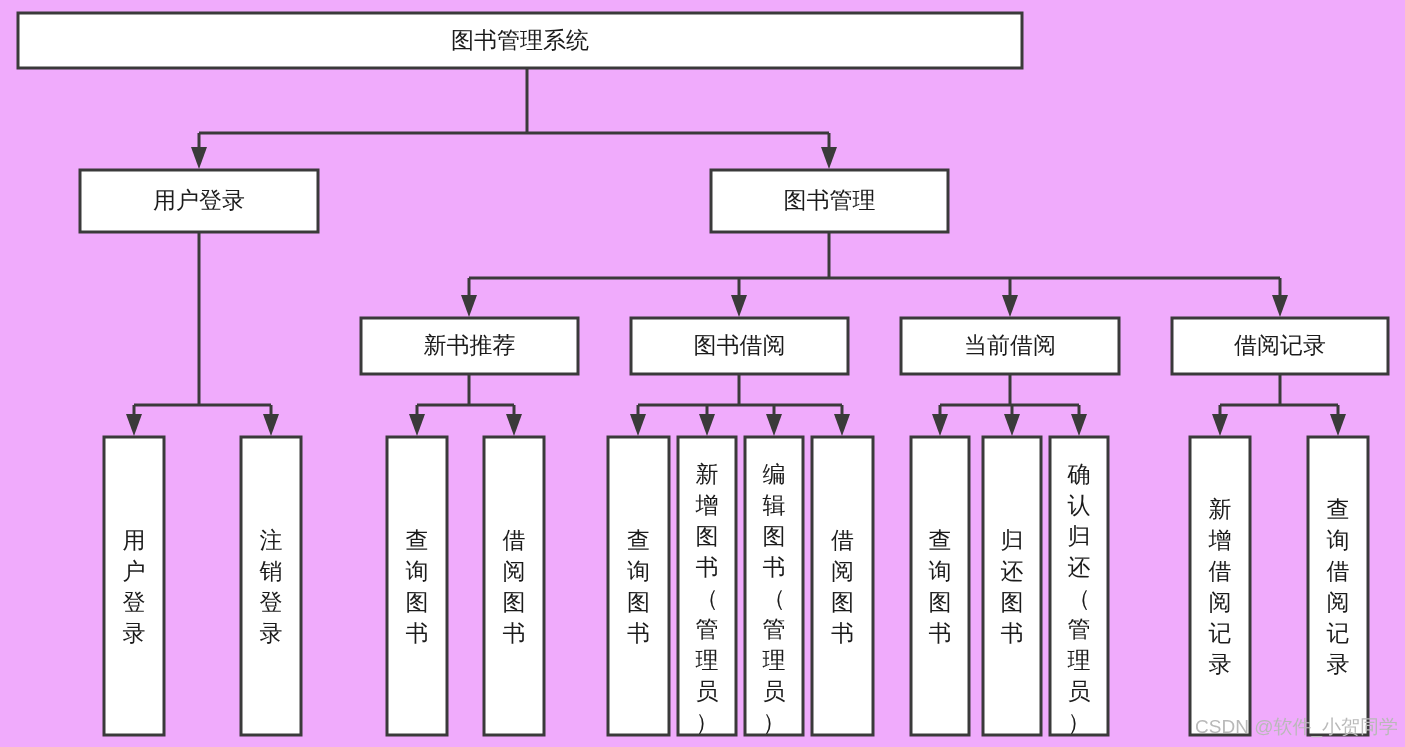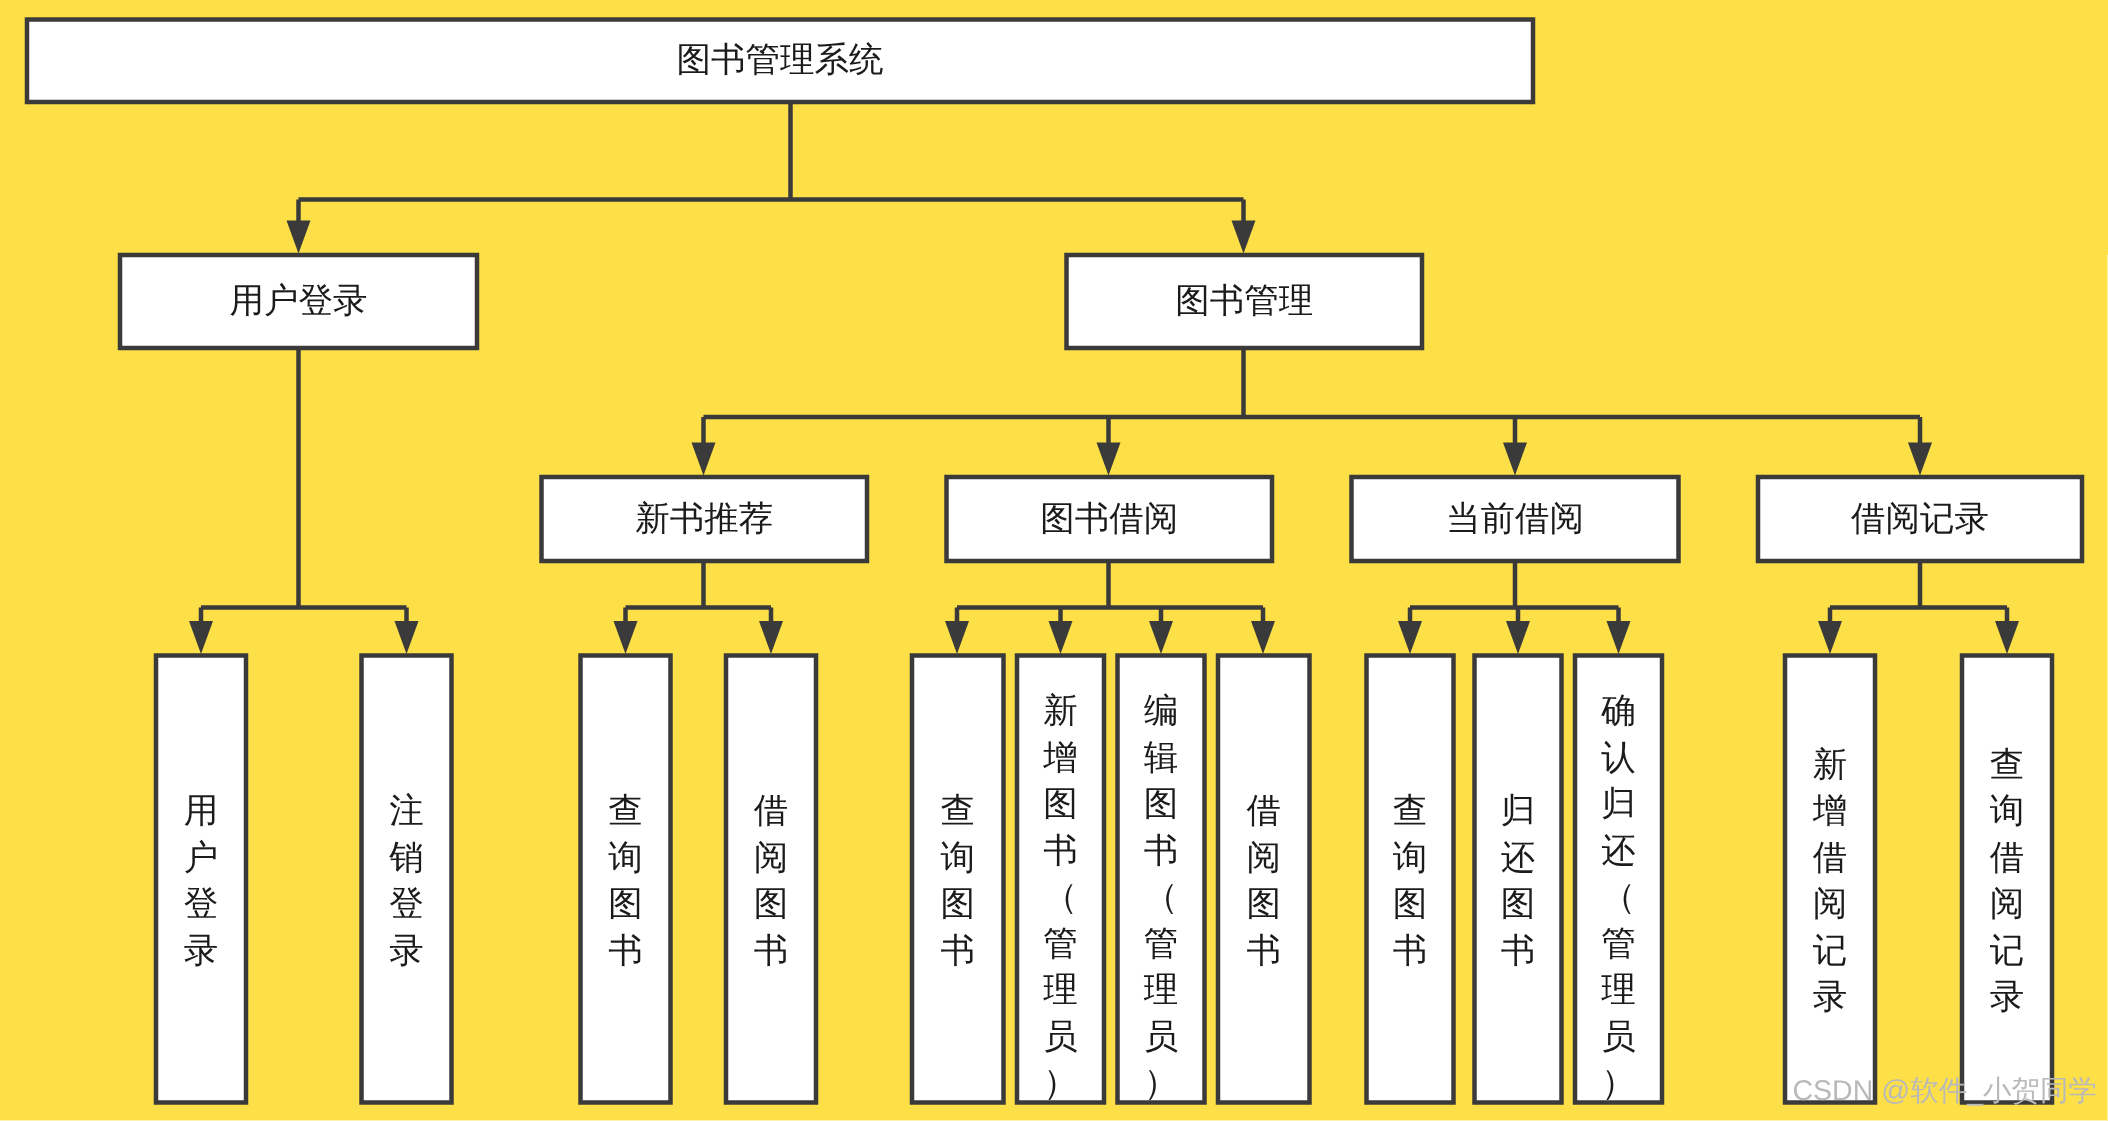--- a/index.html
+++ b/index.html
@@ -8,21 +8,21 @@
     padding: 0;
     background: #ffffff;
   }
   body {
     font-family: "Liberation Sans", "DejaVu Sans", sans-serif;
   }
   #diagram-root {
     position: relative;
     width: 1405px;
     height: 747px;
-    background: #fde047;
+    background: #f0abfc;
     overflow: hidden;
   }
   svg#tree-svg {
     position: absolute;
     left: 0;
     top: 0;
     width: 1405px;
     height: 747px;
     display: block;
   }

